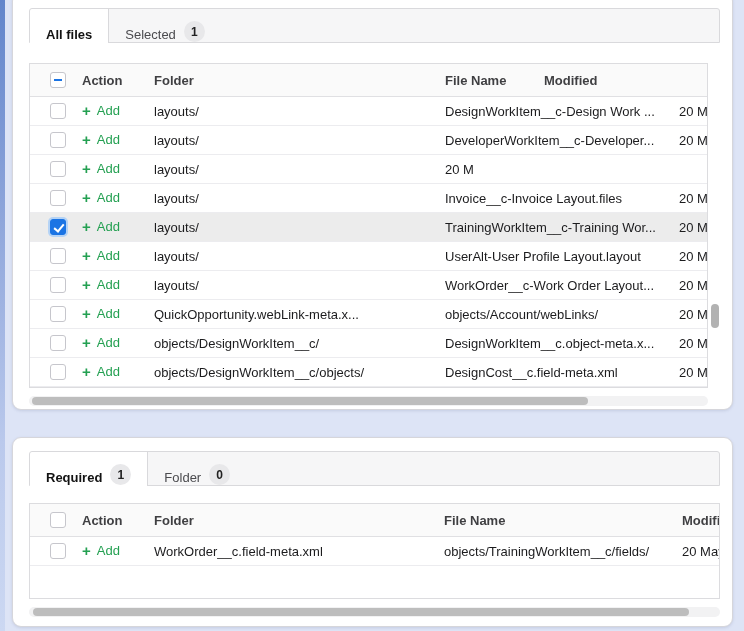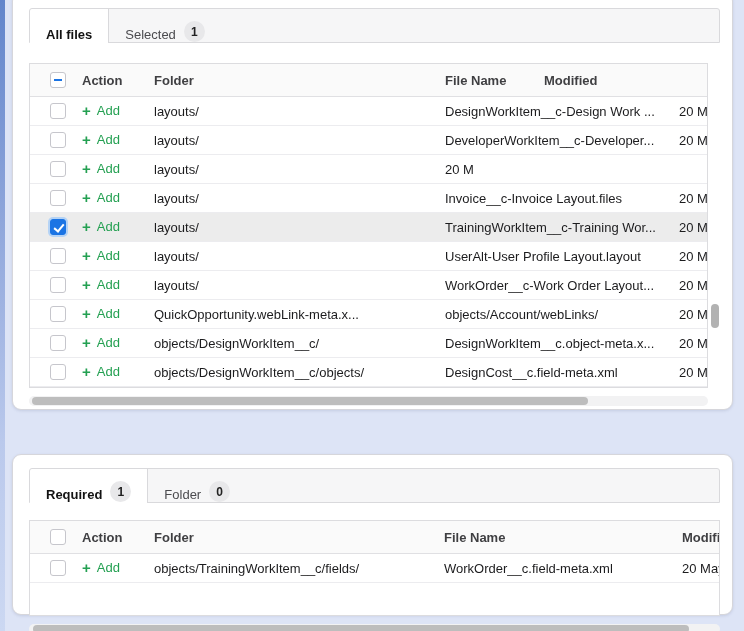--- a/index.html
+++ b/index.html
@@ -3,21 +3,21 @@
 <meta charset="utf-8">
 <style>
   *{box-sizing:border-box;margin:0;padding:0}
   body{margin:0;font-family:"Liberation Sans",sans-serif}
   .page{position:relative;width:744px;height:631px;background:var(--page-bg,#dde4f6);overflow:hidden}
   .left-strip{position:absolute;left:0;top:0;width:5px;height:100%;
     background:linear-gradient(180deg,#6285cb 0%,#8fa6db 35%,#bac9ec 70%,#ccd8f2 100%)}
   .panel{position:absolute;left:12px;width:721px;background:#fff;border:1px solid #d6d6db;
     border-radius:9px;box-shadow:0 1px 3px rgba(90,100,140,.18)}
   .panel-top{top:-8px;height:418px}
-  .panel-bottom{top:454px;height:161px}
+  .panel-bottom{top:437px;height:190px}
 
   
   .tabbar{position:absolute;left:16px;right:12px;height:35px;display:flex;background:#f6f6f7;
     border:1px solid #d9d9dc;border-radius:3px 3px 0 0}
   .panel-top .tabbar{top:15px}
   .panel-bottom .tabbar{top:13px}
   .tab{display:flex;align-items:flex-end;padding:0 16px;font-size:13px;color:#4b4b4f;cursor:pointer;position:relative;white-space:nowrap}
   .tab.active{background:#fff;font-weight:bold;color:#121212;border-right:1px solid #d9d9dc;border-radius:3px 0 0 0}
   .tab.active::after{content:"";position:absolute;left:0;right:0;bottom:-1px;height:1px;background:#fff}
   .badge{display:inline-flex;align-items:center;justify-content:center;min-width:21px;height:21px;
@@ -282,22 +282,22 @@
             <div class="trow cols-bot">
               <div class="cell cbcell">
                 <span class="checkbox"></span>
               </div>
               <div class="cell">
                 <span class="add-action">
                   <span class="plus">+</span>
                   <span class="add-label">Add</span>
                 </span>
               </div>
+              <div class="cell">WorkOrder__c.field-meta.xml</div>
               <div class="cell">objects/TrainingWorkItem__c/fields/</div>
-              <div class="cell">WorkOrder__c.field-meta.xml</div>
               <div class="cell">20 May</div>
             </div>
           </div>
       </div>
       <div class="hscroll">
         <div class="hthumb"></div>
       </div>
     </div>
   </section>
 </div>

